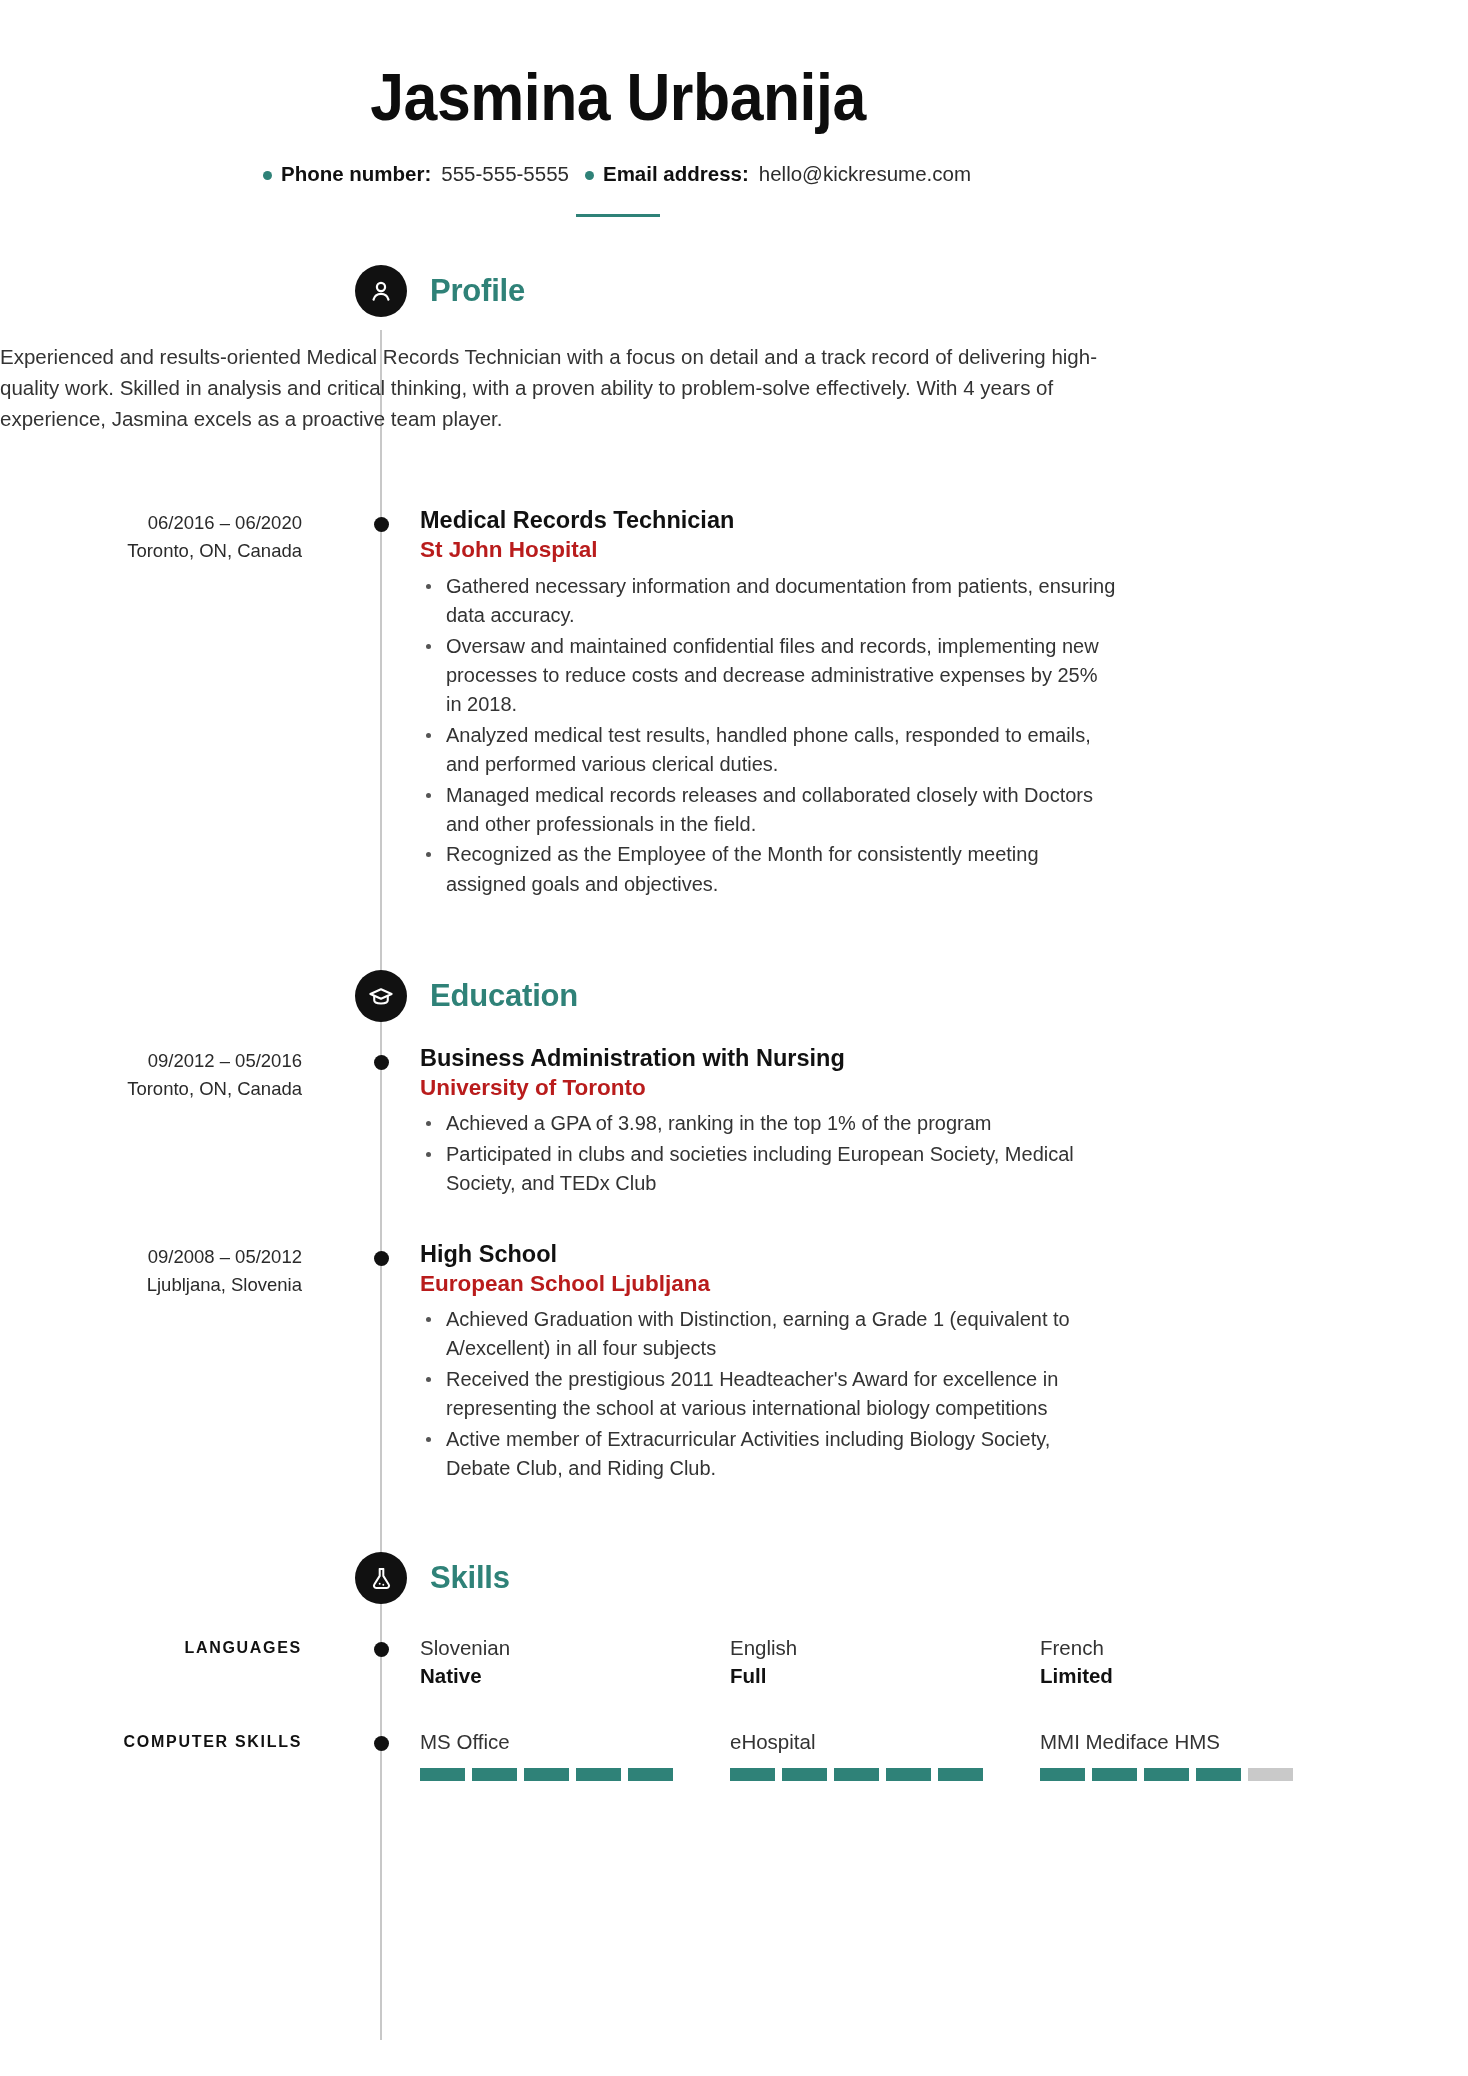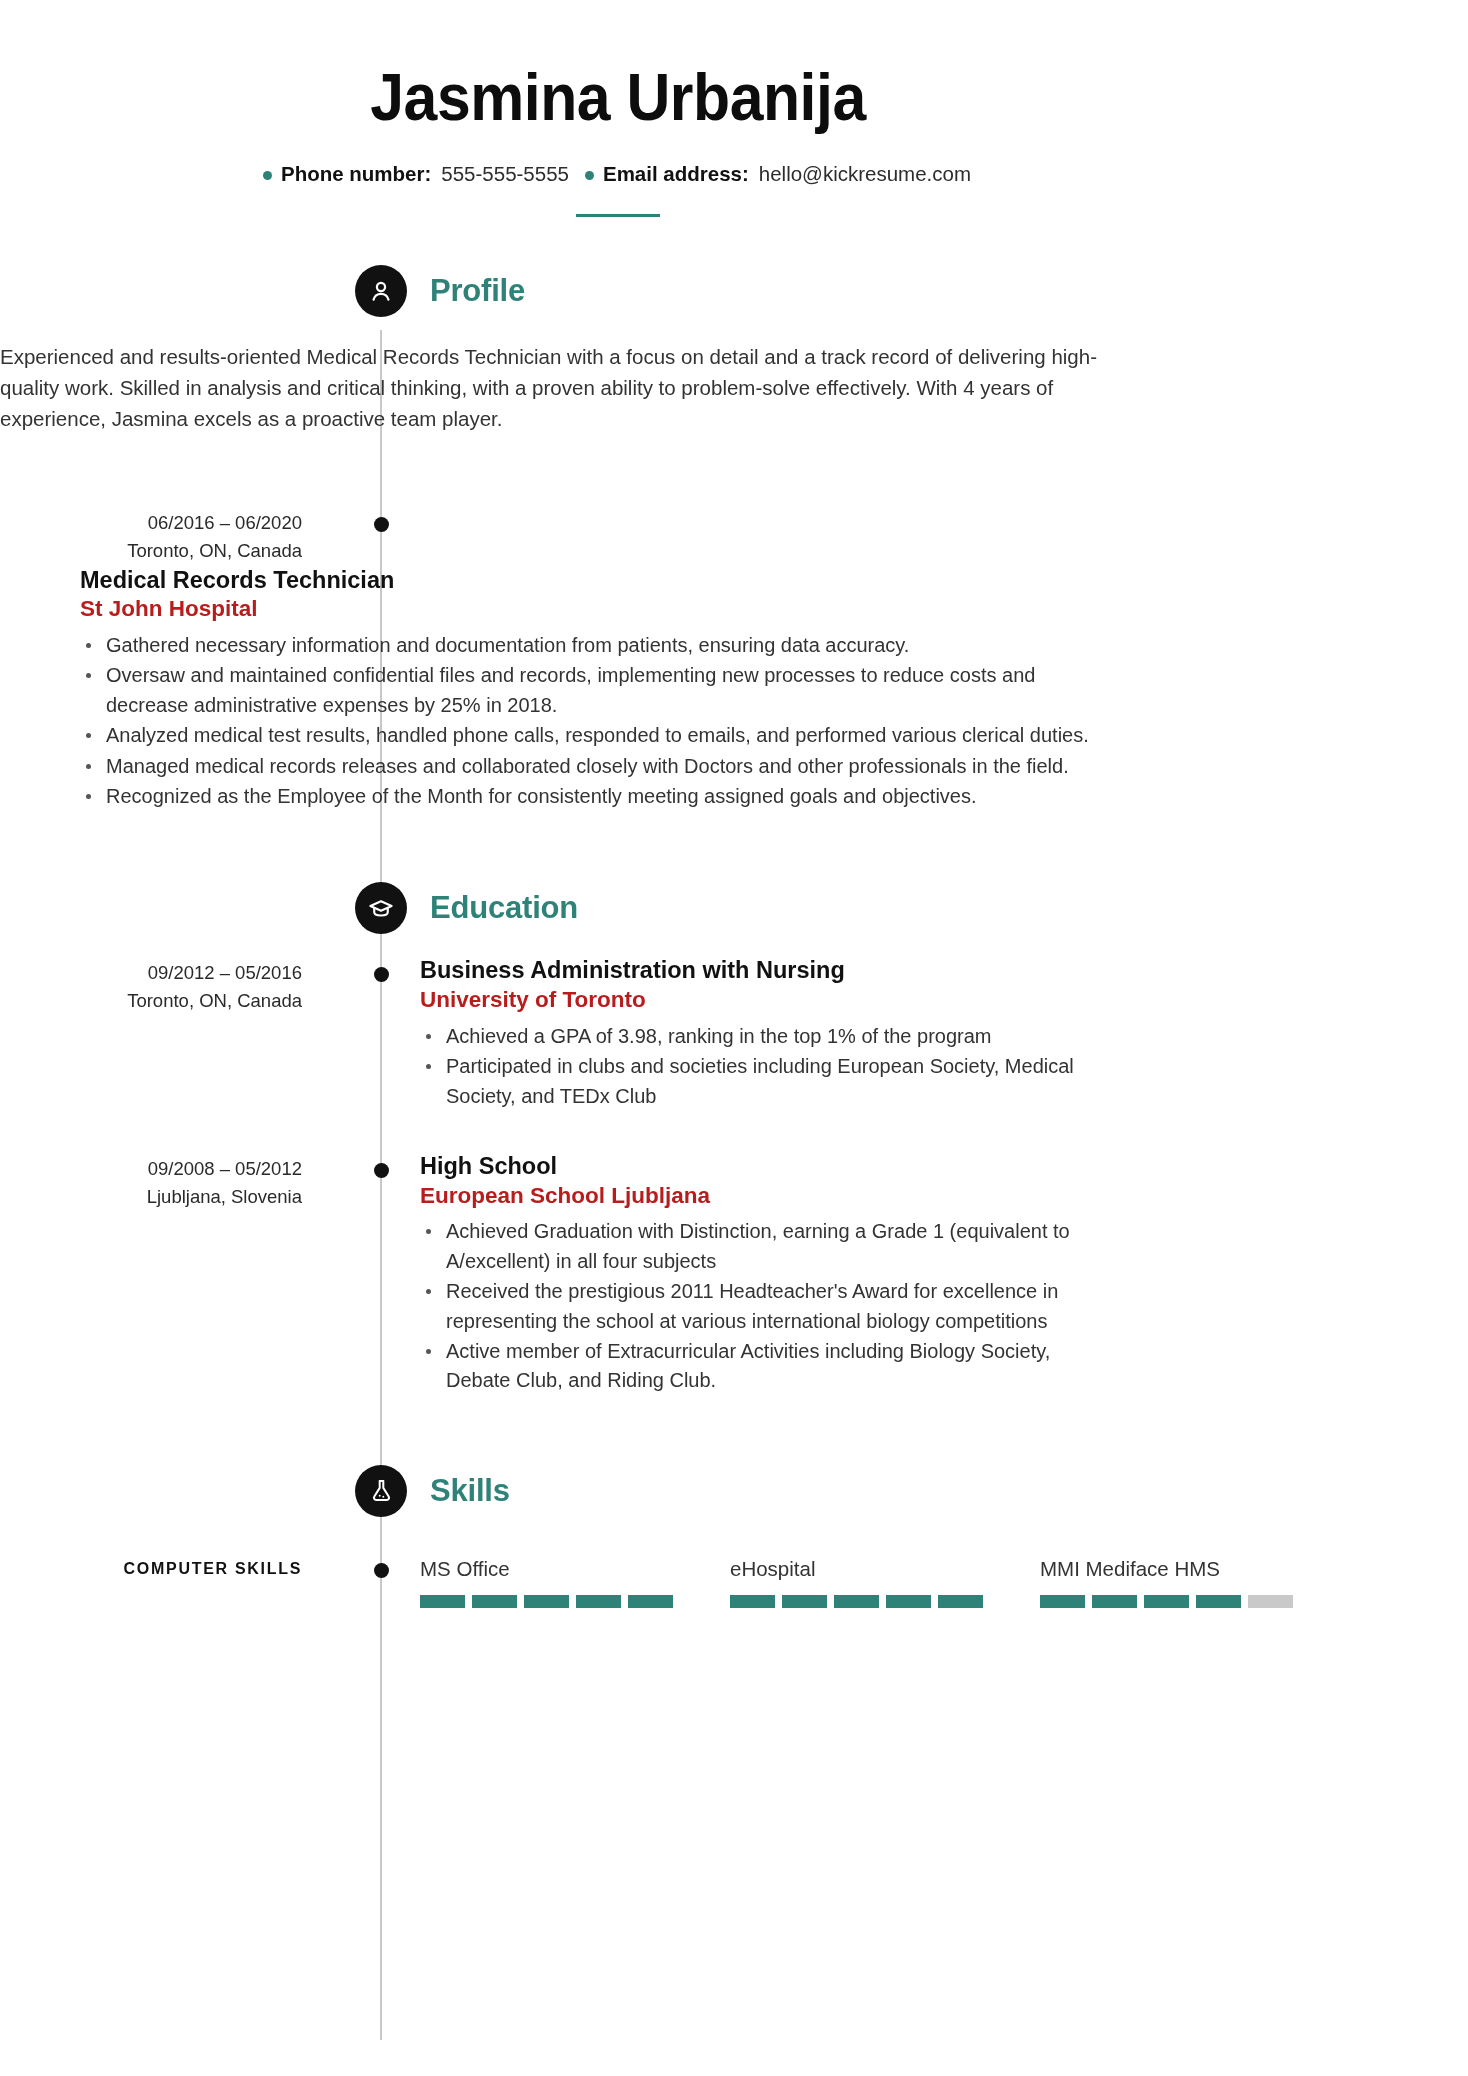--- a/index.html
+++ b/index.html
@@ -278,21 +278,21 @@
             <path d="M5.6 19.4a6.6 6.6 0 0 1 12.8 0"></path>
           </svg>
         </span>
         <span class="sec-title">Profile</span>
       </div>
       <div class="para">Experienced and results-oriented Medical Records Technician with a focus on detail and a track record of delivering high-quality work. Skilled in analysis and critical thinking, with a proven ability to problem-solve effectively. With 4 years of experience, Jasmina excels as a proactive team player.</div>
     </div>
 
     <div class="section" style="margin-top:72px;">
 
-      <div class="entry" style="margin-top:22px;flex-direction:column;">
+      <div class="entry" style="margin-top:22px;">
         <span class="entry-bullet"></span>
         <div class="entry-left">
           <div>06/2016 – 06/2020</div>
           <div>Toronto, ON, Canada</div>
         </div>
         <div class="entry-right">
           <div class="entry-title">Medical Records Technician</div>
           <div class="entry-org">St John Hospital</div>
           <ul class="entry-list">
             <li>Gathered necessary information and documentation from patients, ensuring data accuracy.</li>
@@ -355,20 +355,38 @@
         <span class="sec-icon">
           <svg width="27" height="27" viewBox="0 0 24 24" fill="none" stroke="#ffffff" stroke-width="1.8" stroke-linejoin="round">
             <path d="M9.6 3.6h4.8M10.4 3.6v6.1L5.6 17.3a2 2 0 0 0 1.7 3.1h9.4a2 2 0 0 0 1.7-3.1l-4.8-7.6V3.6"></path>
             <circle cx="10.4" cy="16.6" r="0.85" fill="#ffffff" stroke="none"></circle>
             <circle cx="13.6" cy="17.6" r="0.85" fill="#ffffff" stroke="none"></circle>
           </svg>
         </span>
         <span class="sec-title">Skills</span>
       </div>
 
+      <div class="skill-row" style="margin-top:30px;">
+        <span class="skill-bullet"></span>
+        <div class="skill-label">LANGUAGES</div>
+        <div class="skill-cols">
+          <div class="skill-col">
+            <div class="skill-name">Slovenian</div>
+            <div class="skill-level">Native</div>
+          </div>
+          <div class="skill-col">
+            <div class="skill-name">English</div>
+            <div class="skill-level">Full</div>
+          </div>
+          <div class="skill-col">
+            <div class="skill-name">French</div>
+            <div class="skill-level">Limited</div>
+          </div>
+        </div>
+      </div>
 
       <div class="skill-row" style="margin-top:38px;">
         <span class="skill-bullet"></span>
         <div class="skill-label">COMPUTER SKILLS</div>
         <div class="skill-cols">
           <div class="skill-col">
             <div class="skill-name">MS Office</div>
             <div class="skill-bars">
                 <span class="bar"></span>
                 <span class="bar"></span>

